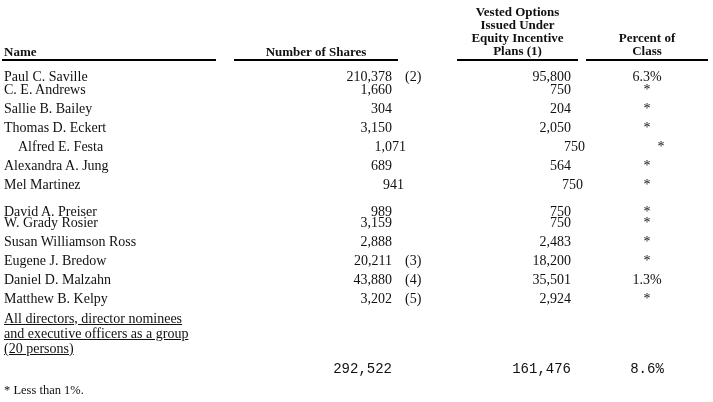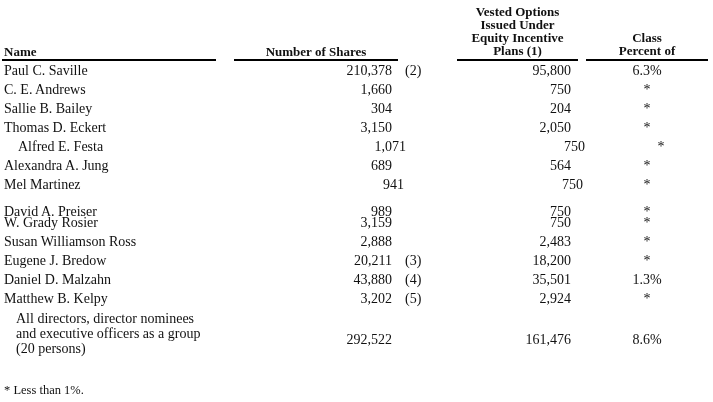--- a/index.html
+++ b/index.html
@@ -7,45 +7,45 @@
          font-family:"Liberation Serif", "DejaVu Serif", serif; color:#111; }
   .hdr { position:absolute; font-weight:bold; font-size:13px; line-height:13px; text-align:center; }
   .rule { position:absolute; top:59px; height:2px; background:#000; }
   .row { position:absolute; left:0; width:713px; height:19px; font-size:14px; }
   .row span { position:absolute; top:0; white-space:nowrap; }
   .c-name { left:4px; }
   .c-shares { right:321px; text-align:right; }
   .c-fn { left:405px; }
   .c-opt { right:142px; text-align:right; }
   .c-pct { left:586px; width:122px; text-align:center; }
-  .group-name { position:absolute; left:16px; top:311px; font-size:14px; line-height:15px; width:240px; }
+  .group-name { position:absolute; left:4px; top:311px; font-size:14px; line-height:15px; width:240px;text-decoration:underline; }
   .footnote { position:absolute; left:4px; top:383px; font-size:12.5px; }
 </style>
 </head>
 <body>
 
 <div class="hdr" style="left:4px; top:45px; text-align:left;">Name</div>
 <div class="hdr" style="left:234px; width:164px; top:45px;">Number of Shares</div>
 <div class="hdr" style="left:457px; width:121px; top:5px;">
   <div>Vested Options</div>
   <div>Issued Under</div>
   <div>Equity Incentive</div>
   <div>Plans (1)</div>
 </div>
 <div class="hdr" style="left:586px; width:122px; top:31px;">
+  <div>Percent of</div>
   <div>Class</div>
-  <div>Percent of</div>
 </div>
 
 <div class="rule" style="left:2px; width:214px;"></div>
 <div class="rule" style="left:234px; width:164px;"></div>
 <div class="rule" style="left:457px; width:121px;"></div>
 <div class="rule" style="left:586px; width:122px;"></div>
 
-<div class="row" style="top:63px;text-decoration:underline;">
+<div class="row" style="top:69px;text-decoration:underline;">
   <span class="c-name">Paul C. Saville</span>
   <span class="c-shares">210,378</span>
   <span class="c-fn">(2)</span>
   <span class="c-opt">95,800</span>
   <span class="c-pct">6.3%</span>
 </div>
 <div class="row" style="top:82px;">
   <span class="c-name">C. E. Andrews</span>
   <span class="c-shares">1,660</span>
   <span class="c-fn"></span>
@@ -128,19 +128,19 @@
   <span class="c-fn">(5)</span>
   <span class="c-opt">2,924</span>
   <span class="c-pct">*</span>
 </div>
 
 <div class="group-name">
   <div>All directors, director nominees</div>
   <div>and executive officers as a group</div>
   <div>(20 persons)</div>
 </div>
-<div class="row" style="top:332px;">
+<div class="row" style="top:361px;font-family:Liberation Mono, monospace;">
   <span class="c-shares">292,522</span>
   <span class="c-opt">161,476</span>
   <span class="c-pct">8.6%</span>
 </div>
 
 <div class="footnote">* Less than 1%.</div>
 
 </body></html>

